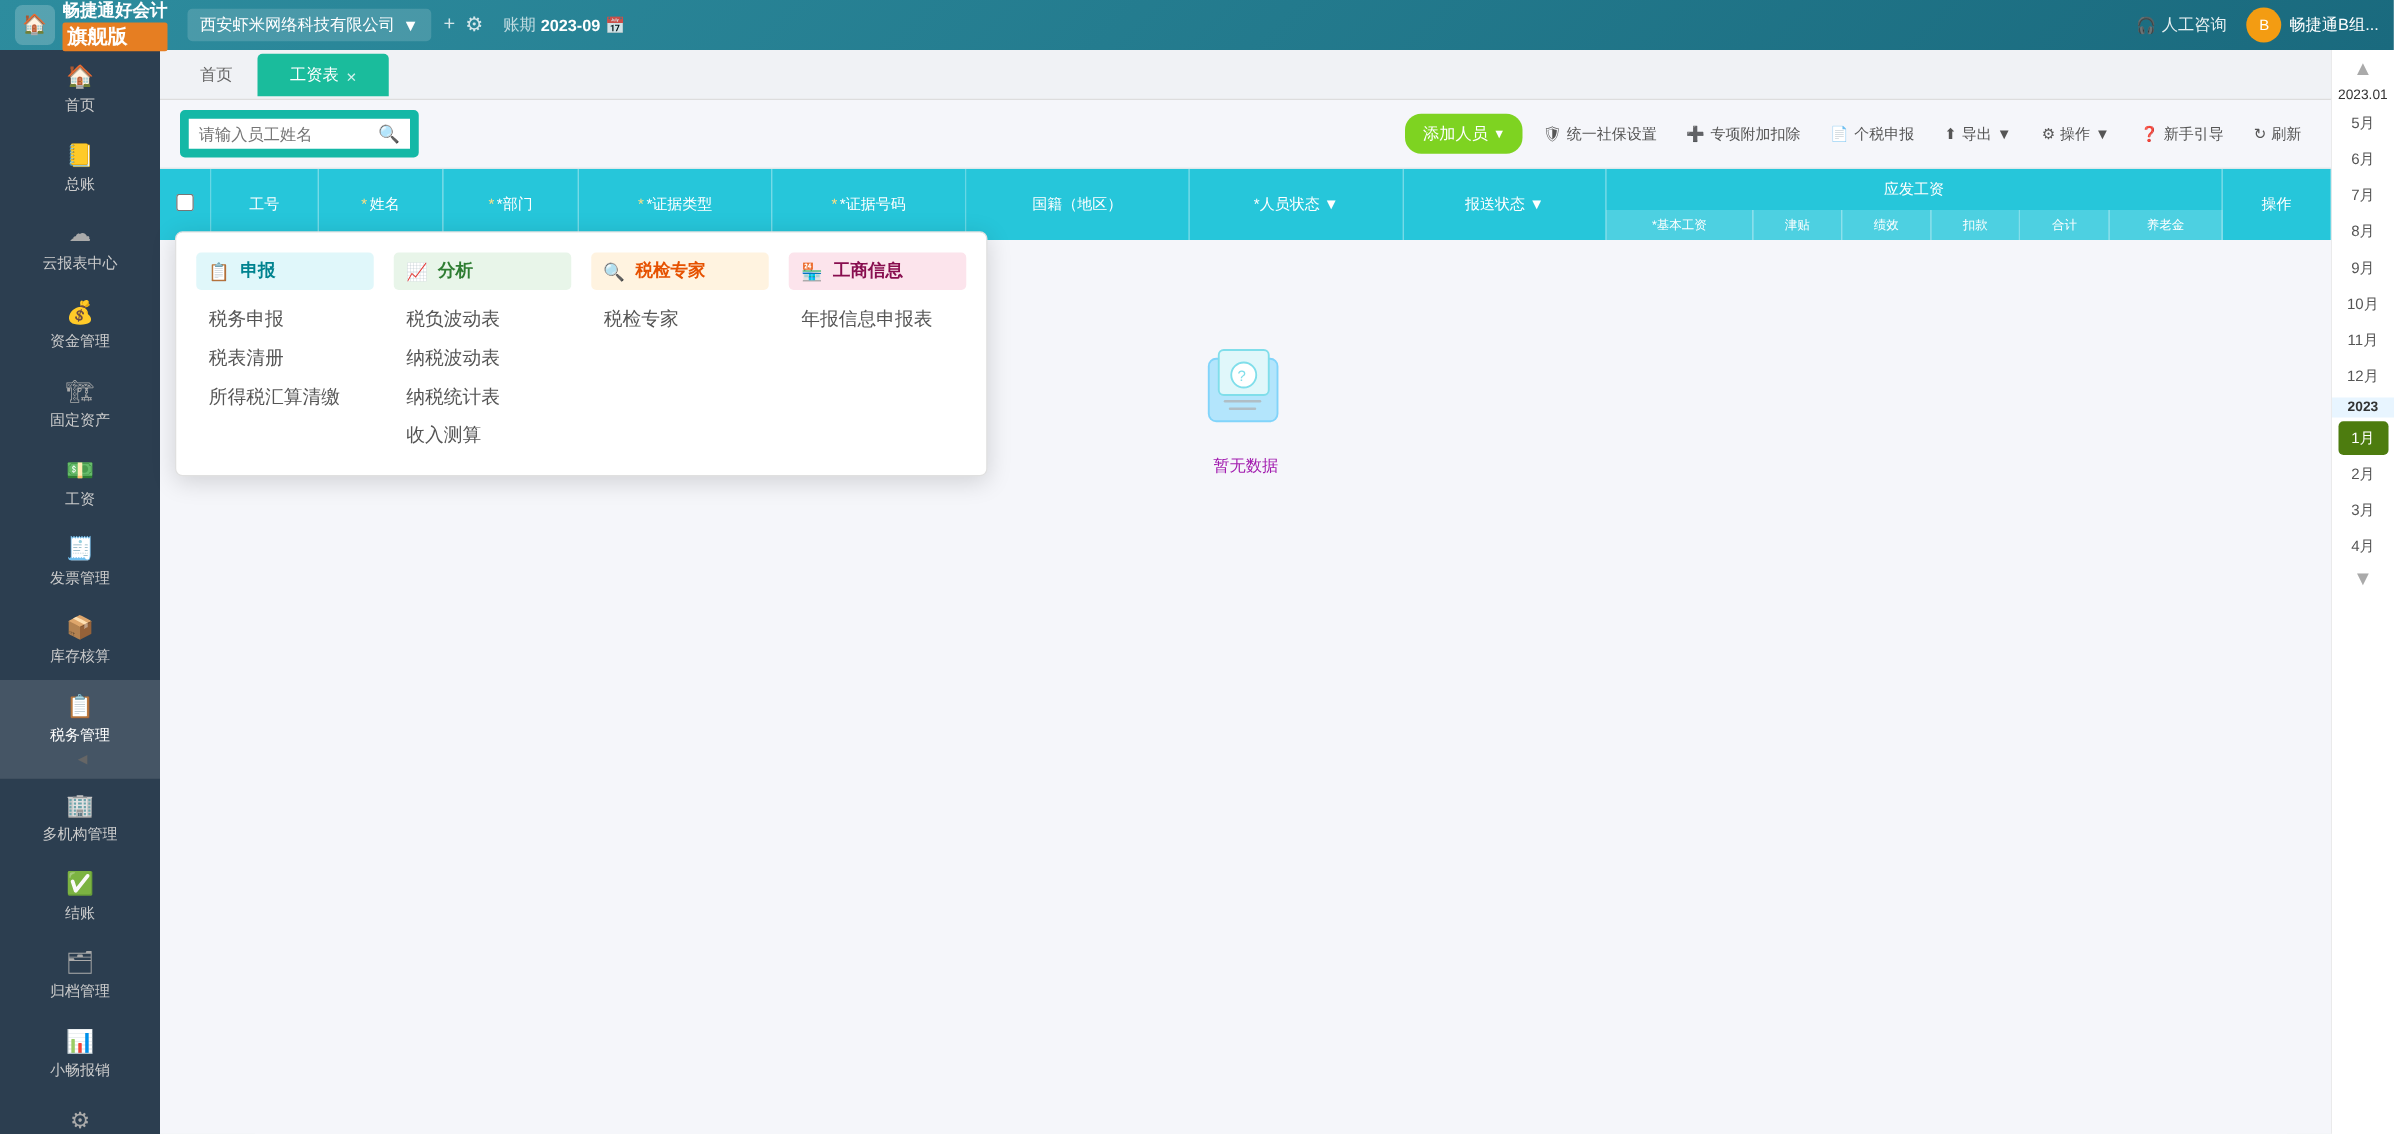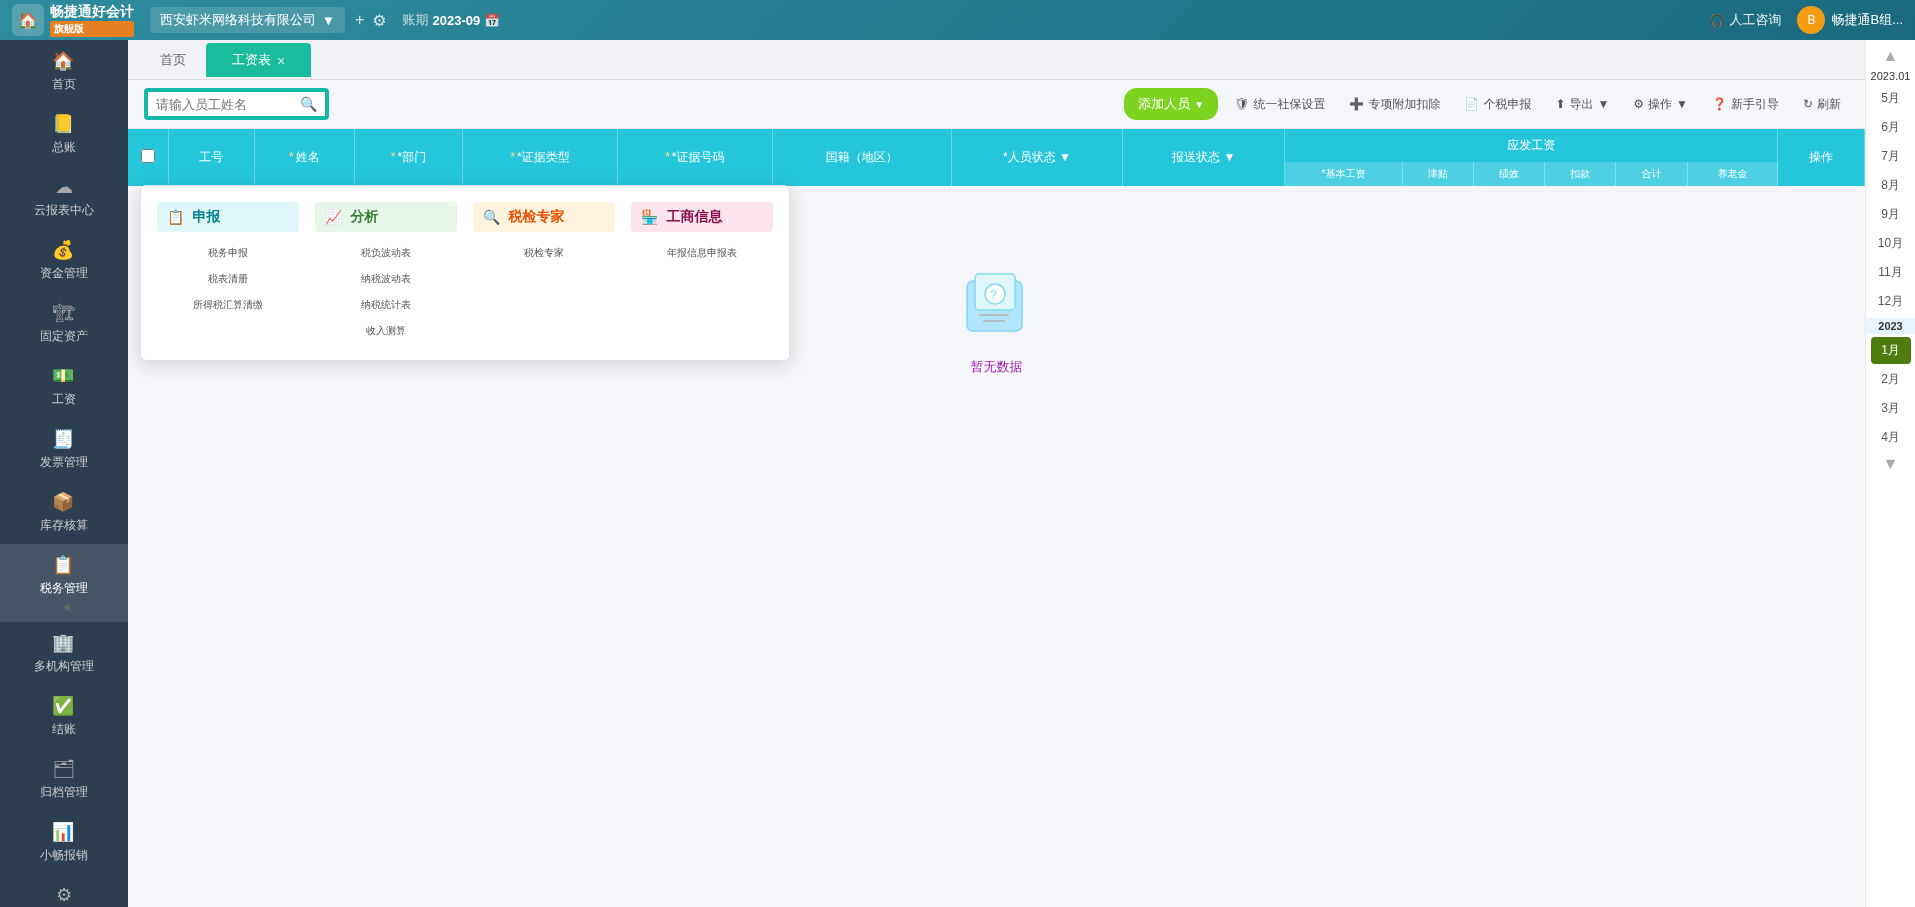--- a/index.html
+++ b/index.html
@@ -6,21 +6,21 @@
     body { font-family: 'Microsoft YaHei', '微软雅黑', sans-serif; font-size: 13px; background: #f0f2f5; overflow: hidden; width: 1915px; height: 907px; }
 
     
     .top-bar {
       display: flex; align-items: center; height: 40px;
       background: linear-gradient(135deg, #2d8c9e 0%, #1a6a7e 100%);
       padding: 0 12px; position: relative; z-index: 100;
     }
     .logo-area { display: flex; align-items: center; gap: 6px; color: white; font-size: 14px; font-weight: bold; margin-right: 16px; }
     .logo-icon { width: 32px; height: 32px; background: rgba(255,255,255,0.2); border-radius: 6px; display: flex; align-items: center; justify-content: center; color: white; font-size: 16px; }
-    .logo-sub { font-size: 10px; background: #e67e22; color: white; padding: 1px 4px; border-radius: 2px; }
+    .logo-sub { font-size: 16px; background: #e67e22; color: white; padding: 1px 4px; border-radius: 2px; }
     .company-select { display: flex; align-items: center; gap: 6px; background: rgba(255,255,255,0.15); border-radius: 4px; padding: 4px 10px; color: white; cursor: pointer; }
     .top-actions { display: flex; align-items: center; gap: 8px; margin-left: 10px; }
     .top-icon-btn { color: rgba(255,255,255,0.8); cursor: pointer; font-size: 16px; background: none; border: none; }
     .period-label { color: rgba(255,255,255,0.7); margin-left: 16px; font-size: 13px; }
     .period-value { color: white; font-weight: bold; margin-left: 4px; }
     .period-cal { color: rgba(255,255,255,0.8); margin-left: 4px; cursor: pointer; }
     .top-right { margin-left: auto; display: flex; align-items: center; gap: 16px; color: white; font-size: 13px; }
     .customer-service { display: flex; align-items: center; gap: 4px; cursor: pointer; color: rgba(255,255,255,0.9); }
     .user-area { display: flex; align-items: center; gap: 6px; cursor: pointer; }
     .user-avatar { width: 28px; height: 28px; border-radius: 50%; background: #f39c12; display: flex; align-items: center; justify-content: center; color: white; font-size: 12px; }
@@ -53,21 +53,21 @@
     .tab-home { padding: 8px 16px; cursor: pointer; color: #666; font-size: 13px; }
     .tab-item {
       display: flex; align-items: flex-end; gap: 6px;
       background: #1abc9c; color: white; padding: 8px 26px;
       border-radius: 4px 4px 0 0; cursor: pointer; font-size: 13px; margin-left: 4px;
     }
     .tab-close { font-size: 14px; cursor: pointer; color: rgba(255,255,255,0.8); }
 
     
     .toolbar { display: flex; align-items: center; padding: 8px 16px; background: #f5f6fa; gap: 8px; border-bottom: 1px solid #e8e8e8; }
-    .search-box { display: flex; align-items: center; border: 4px solid #14b8a6; border-radius: 4px; background: white; padding: 4px 8px; gap: 4px; }
+    .search-box { display: flex; align-items: center; border: 7px solid #14b8a6; border-radius: 4px; background: white; padding: 4px 8px; gap: 4px; }
     .search-input { border: none; outline: none; font-size: 13px; color: #999; width: 140px; }
     .search-icon { color: #aaa; font-size: 14px; }
     .btn-add { background: #7ed321; color: white; border: none; border-radius: 13px; padding: 7px 14px; cursor: pointer; font-size: 13px; display: flex; align-items: center; gap: 4px; margin-left: auto; }
     .btn-add-arrow { font-size: 10px; }
     .toolbar-action { display: flex; align-items: center; gap: 4px; color: #555; cursor: pointer; font-size: 12px; padding: 4px 8px; }
 
     
     .table-container { flex: 1; overflow: auto; position: relative; }
     .data-table { width: 100%; border-collapse: collapse; }
     .data-table thead tr { background: #26c6da; }
@@ -109,21 +109,21 @@
     .dropdown-grid { display: grid; grid-template-columns: repeat(4, 1fr); gap: 16px; }
     .dropdown-col-header {
       display: flex; align-items: center; gap: 8px;
       padding: 6px 10px; border-radius: 4px; margin-bottom: 8px;
       font-size: 14px; font-weight: bold;
     }
     .dropdown-col-header.申报 { background: #e0f7fa; color: #00838f; }
     .dropdown-col-header.分析 { background: #e8f5e9; color: #2e7d32; }
     .dropdown-col-header.税检 { background: #fff3e0; color: #e65100; }
     .dropdown-col-header.工商 { background: #fce4ec; color: #880e4f; }
-    .dropdown-item { padding: 6px 10px; color: #555; font-size: 10px; cursor: pointer; border-radius: 3px; text-align: center; }
+    .dropdown-item { padding: 6px 10px; color: #555; font-size: 15px; cursor: pointer; border-radius: 3px; }
 
     
     .table-container::-webkit-scrollbar { width: 8px; height: 8px; }
     .table-container::-webkit-scrollbar-track { background: #f1f1f1; }
     .table-container::-webkit-scrollbar-thumb { background: #c1c1c1; border-radius: 4px; }
   </style>
 </head>
 <body>
 
 <div class="top-bar">

